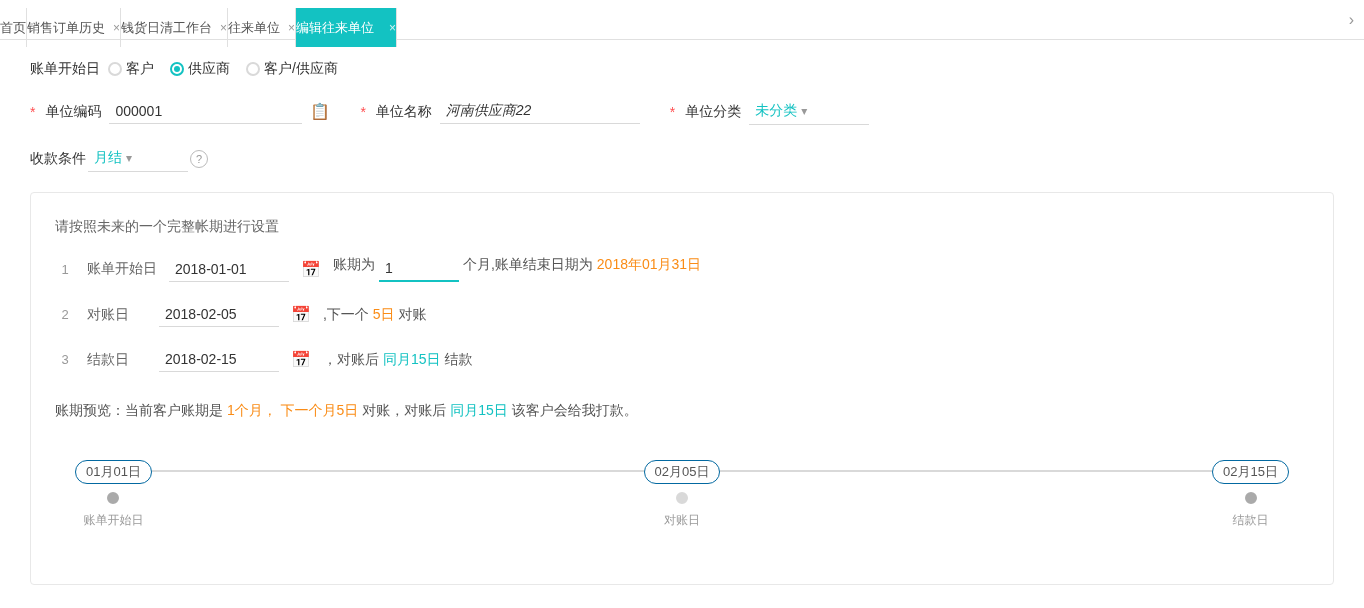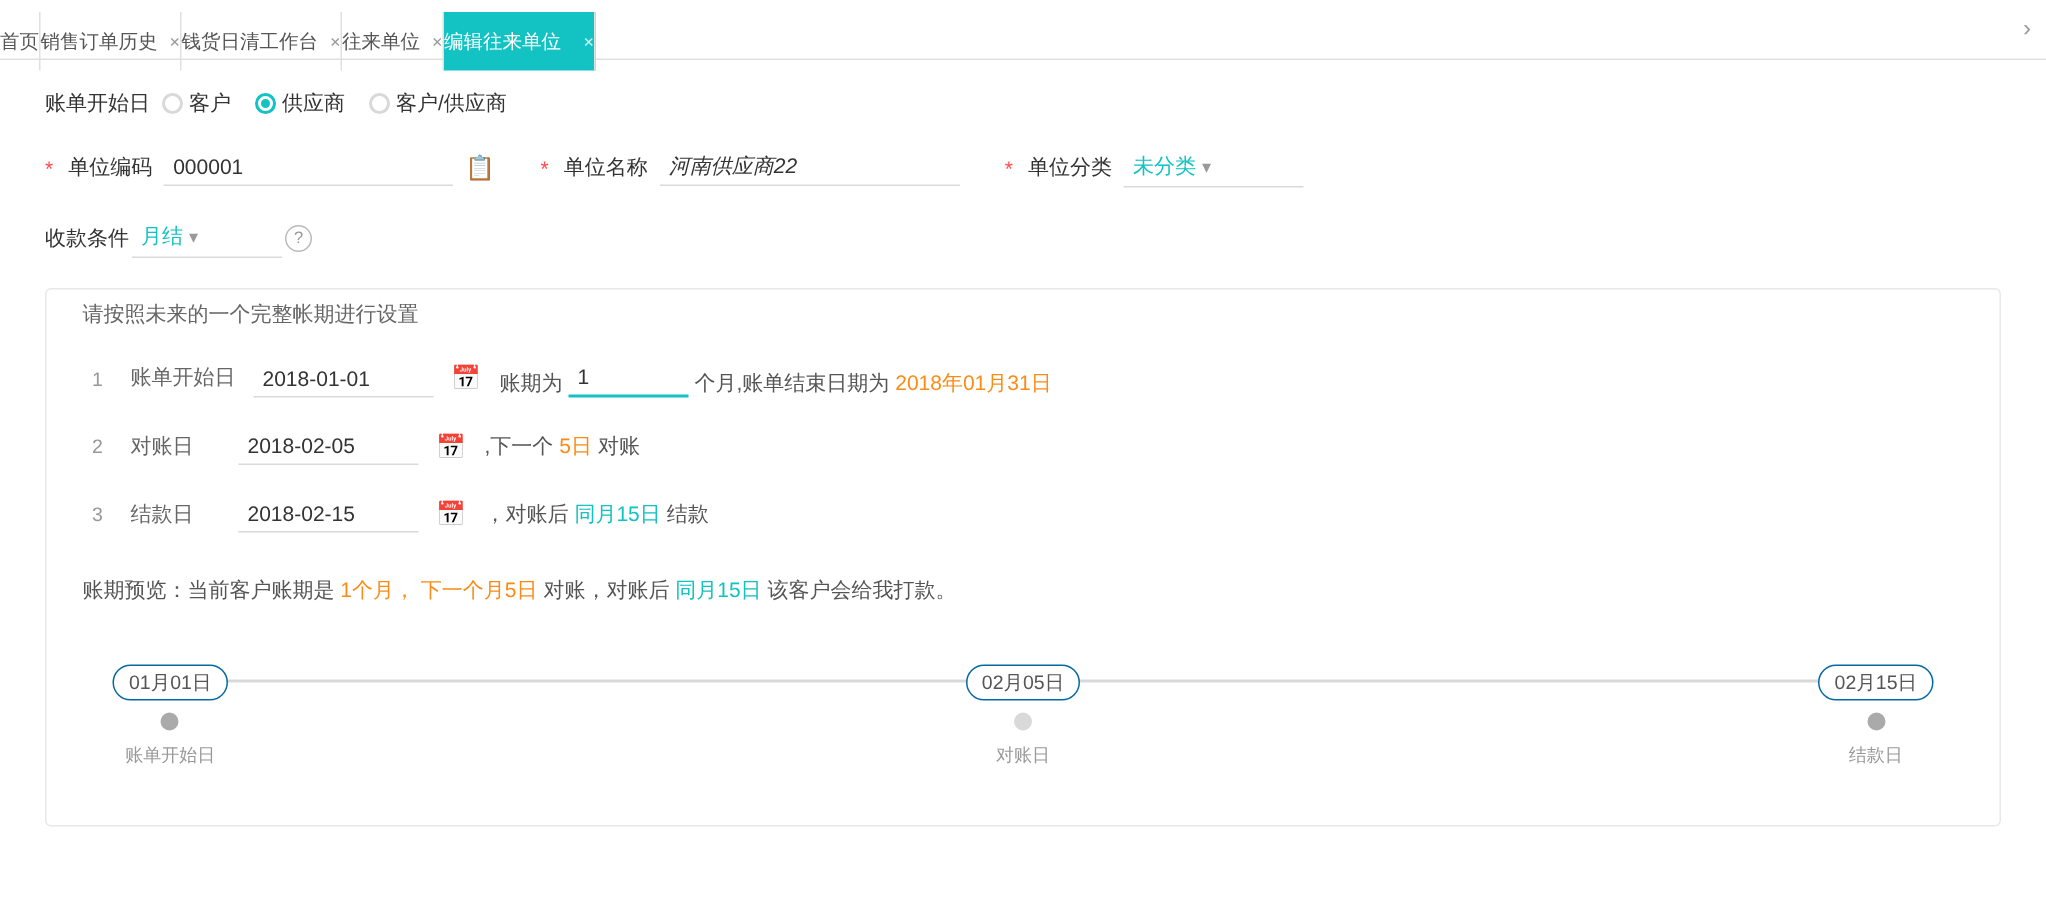--- a/index.html
+++ b/index.html
@@ -154,21 +154,21 @@
       justify-content: center;
       font-size: 11px;
       color: #999;
       cursor: pointer;
     }
 
     
     .period-box {
       border: 1px solid #e8e8e8;
       border-radius: 4px;
-      padding: 8px 24px;
+      padding: 25px 24px;
       background: #fff;
       margin-top: 12px;
     }
     .period-title {
       font-size: 14px;
       color: #666;
       margin-bottom: 20px;
     }
 
     
@@ -194,21 +194,21 @@
       border-bottom: 1px solid #d9d9d9;
       outline: none;
       padding: 4px 6px;
       font-size: 14px;
       color: #333;
       width: 120px;
     }
     .period-desc {
       color: #555;
       display: flex;
-      align-items: flex-end;
+      align-items: flex-start;
       gap: 4px;
     }
     .highlight-orange { color: #fa8c16; }
     .highlight-teal { color: #13c2c2; }
 
     .period-months-input {
       border: none;
       border-bottom: 2px solid #13c2c2;
       outline: none;
       padding: 4px 6px;

